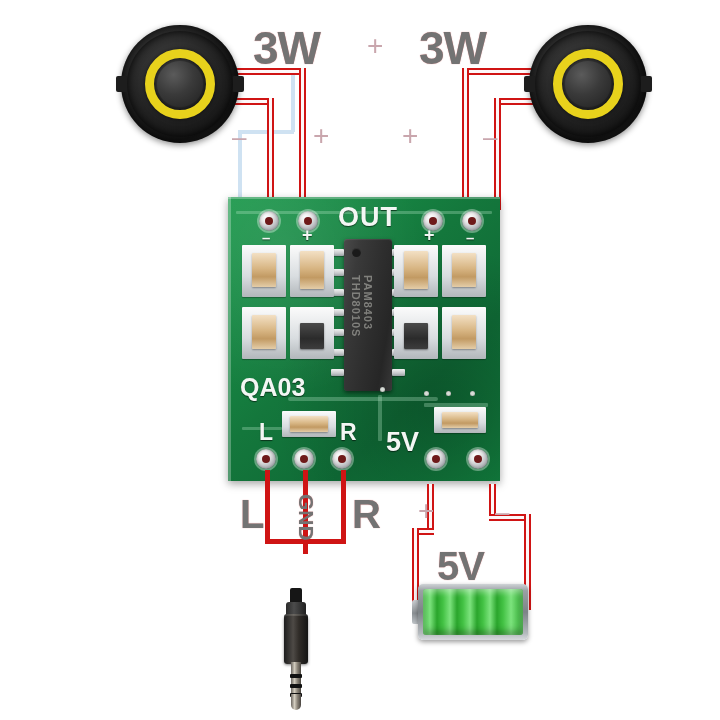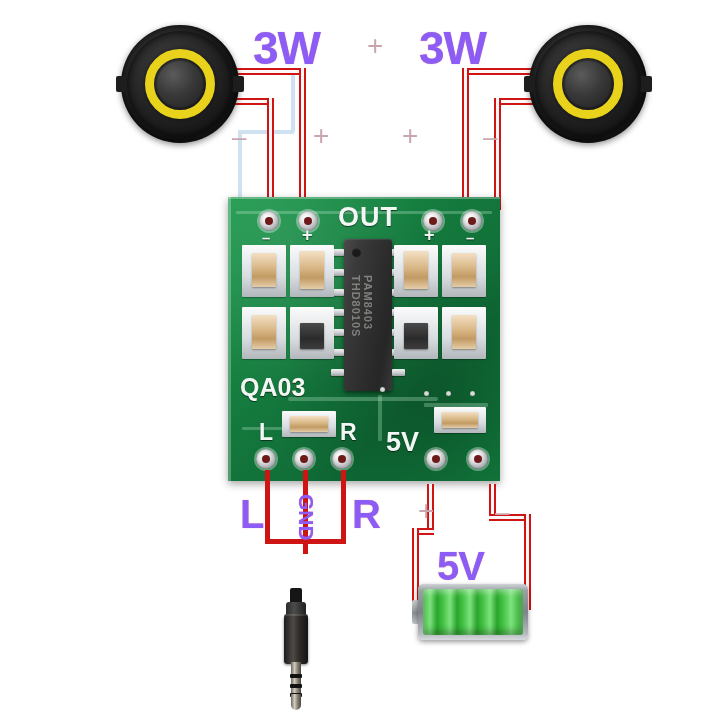--- a/index.html
+++ b/index.html
@@ -1,21 +1,21 @@
 <!DOCTYPE html>
 <html><head>
 <meta charset="utf-8">
 <style>
   html,body{margin:0;padding:0;background:#ffffff;}
   body{width:720px;height:720px;font-family:"Liberation Sans",sans-serif;overflow:hidden;}
   #stage{position:relative;width:720px;height:720px;background:#fff;}
 
   
   .abs{position:absolute;}
-  .red-label{color:#8b5cf6;font-weight:bold;font-family:"Liberation Sans",sans-serif;
+  .red-label{color:#737373;font-weight:bold;font-family:"Liberation Sans",sans-serif;
              text-shadow:0 0 1px rgba(216,20,20,.5);letter-spacing:-1px;}
   .pm{color:#c9a6ad;font-family:"Liberation Sans",sans-serif;font-weight:300;}
 
   
   
   .wire-h{position:absolute;height:7px;border-top:2px solid #d01414;border-bottom:2px solid #d01414;
           background:#fdf7f8;box-sizing:border-box;}
   .wire-v{position:absolute;width:7px;border-left:2px solid #d01414;border-right:2px solid #d01414;
           background:#fdf7f8;box-sizing:border-box;}
   .wire-solid{position:absolute;background:#cf1414;}

